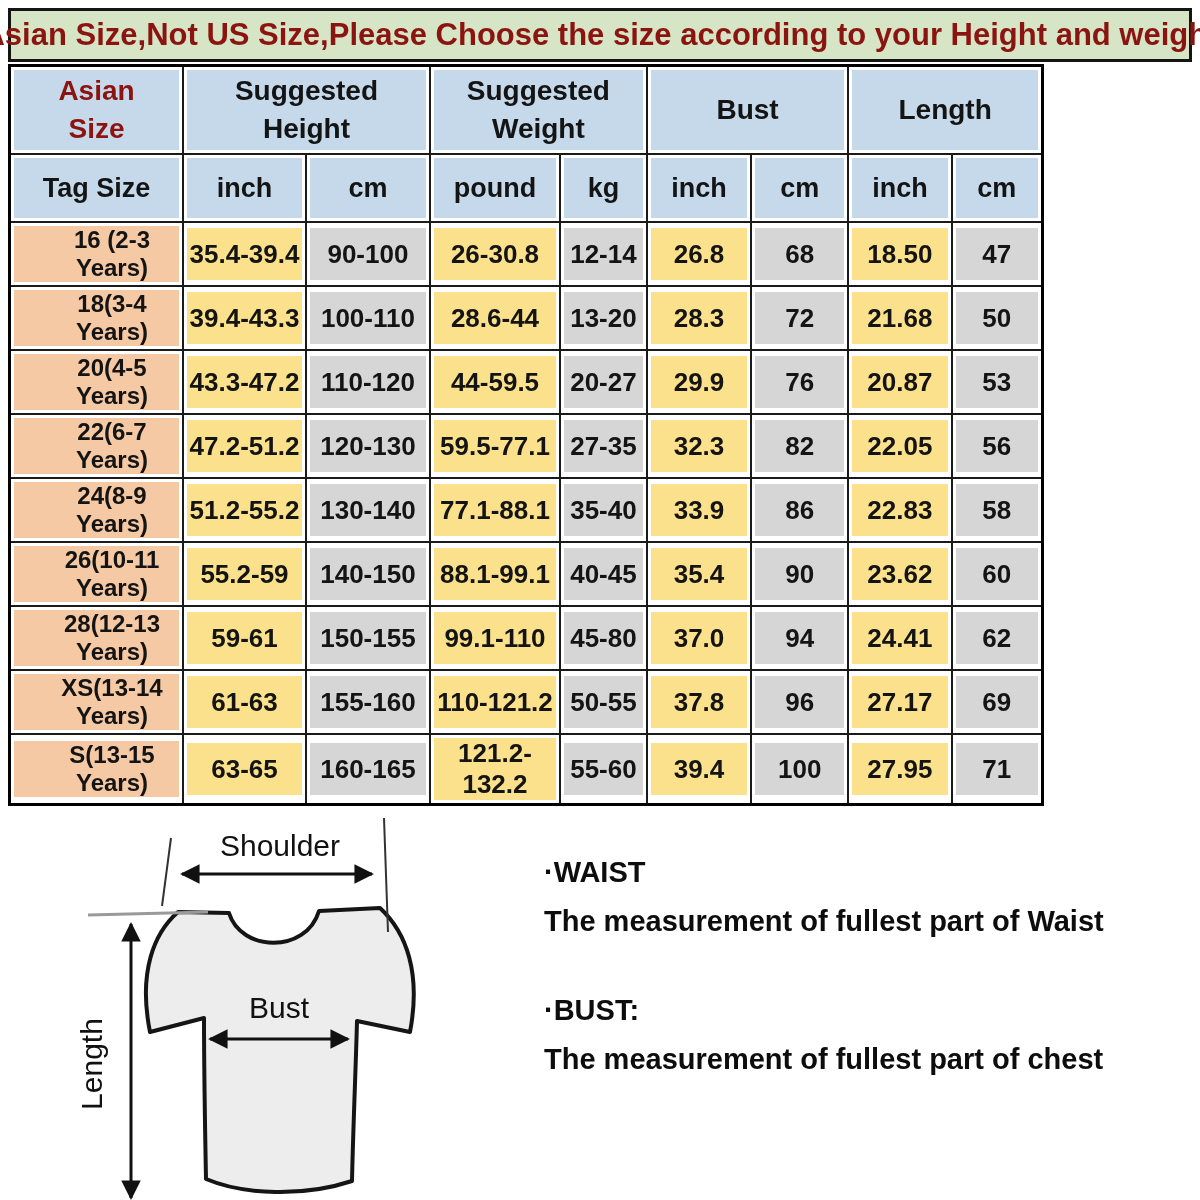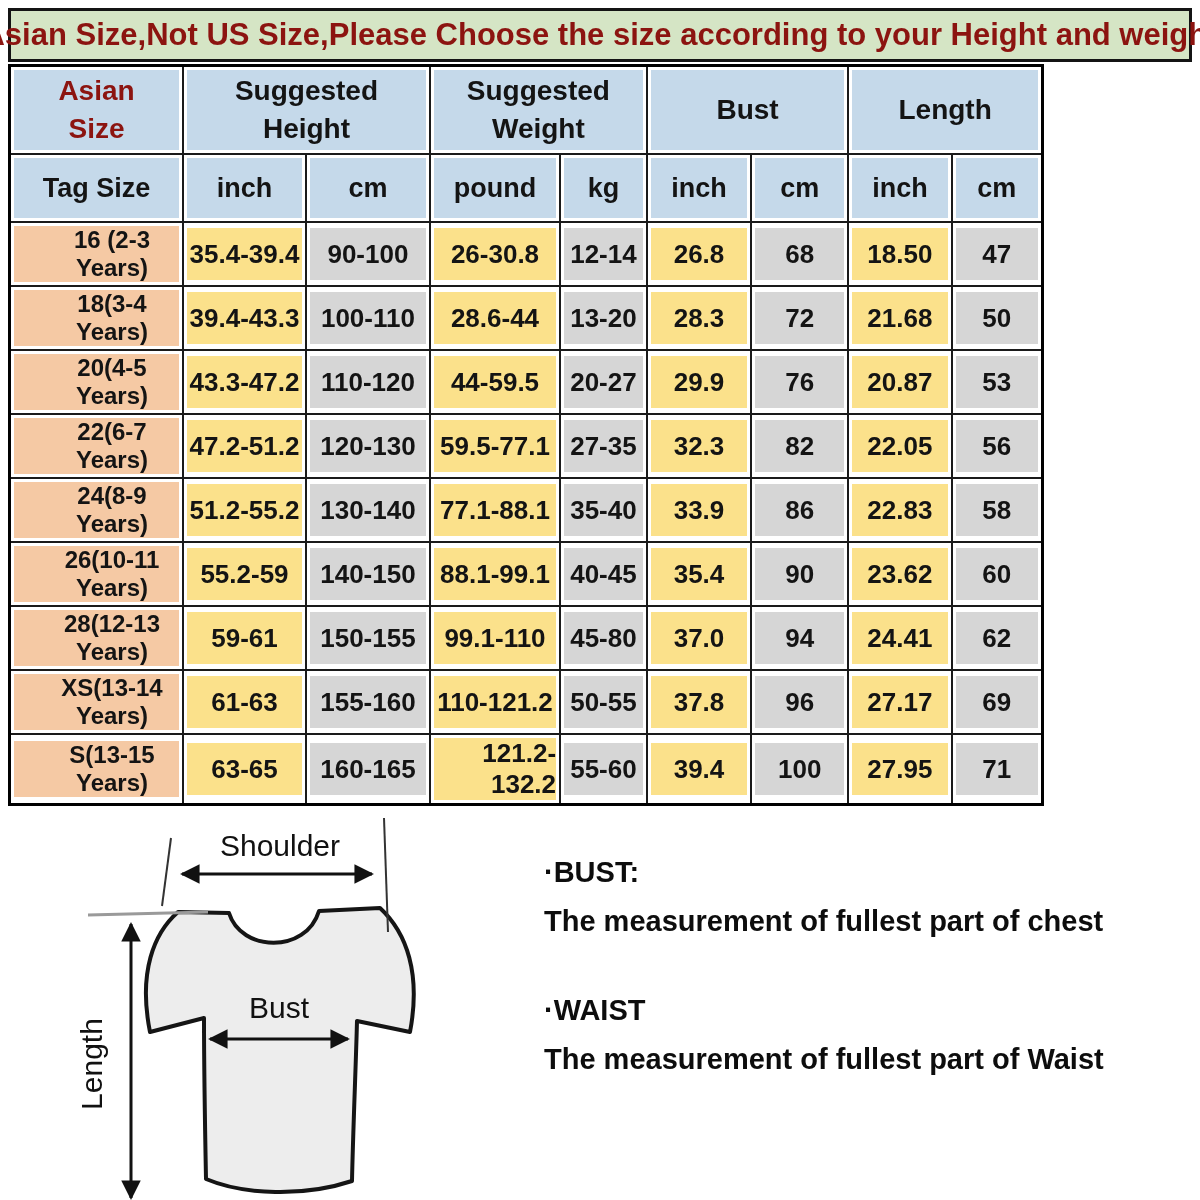--- a/index.html
+++ b/index.html
@@ -33,21 +33,21 @@
   }
   .cf {
     width: 100%; height: 100%;
     display: flex; align-items: center; justify-content: center;
     text-align: center;
   }
   tr.r1 .cf { min-height: 80px; flex-direction: column; line-height: 1.35; font-size: 28px; background: var(--header-blue, #c5d9ea); }
   tr.r2 .cf { min-height: 60px; font-size: 27px; background: var(--header-blue, #c5d9ea); }
   tr.dr .cf { min-height: 52px; font-size: 26px; }
   tr.dr td.col-tag .cf { background: var(--tag-peach, #f5c9a4); font-size: 24px; padding-left: 31px; }
-  tr.dr td.col-y .cf { background: var(--cell-yellow, #fbe18b); text-align: right; }
+  tr.dr td.col-y .cf { background: var(--cell-yellow, #fbe18b); }
   tr.dr td.col-g .cf { background: var(--cell-gray, #d6d6d6); }
   tr.r1 .cf.red { color: var(--banner-text, #8c1410); }
 
   
   .bottom { display: flex; margin-top: 6px; }
   .diagram-wrap { margin-left: 58px; width: 462px; }
   svg text { font-family: "Liberation Sans", sans-serif; font-size: 30px; fill: #111; }
   .defs-wrap { margin-left: 24px; padding-top: 44px; width: 640px; }
   .def-term { font-size: 29px; font-weight: 700; color: #0d0d0d; margin-bottom: 16px; }
   .def-desc { font-size: 29px; font-weight: 700; color: #0d0d0d; margin-bottom: 56px; }
@@ -424,23 +424,23 @@
       <line x1="73" y1="112" x2="73" y2="386" stroke="#111" stroke-width="3" marker-start="url(#ah)" marker-end="url(#ah)"></line>
       <text x="0" y="0" text-anchor="middle" transform="translate(44,252) rotate(-90)">Length</text>
 
       <text x="221" y="206" text-anchor="middle" font-size="31">Bust</text>
       <line x1="152" y1="227" x2="290" y2="227" stroke="#111" stroke-width="3" marker-start="url(#ah)" marker-end="url(#ah)"></line>
     </svg>
   </div>
 
   <div class="defs-wrap">
     <div>
+      <div class="def-term">·WAIST</div>
+      <div class="def-desc">The measurement of fullest part of Waist</div>
+    </div>
+    <div>
       <div class="def-term">·BUST:</div>
       <div class="def-desc">The measurement of fullest part of chest</div>
-    </div>
-    <div>
-      <div class="def-term">·WAIST</div>
-      <div class="def-desc">The measurement of fullest part of Waist</div>
     </div>
     <div>
     </div>
   </div>
 </div>
 
 </body></html>

